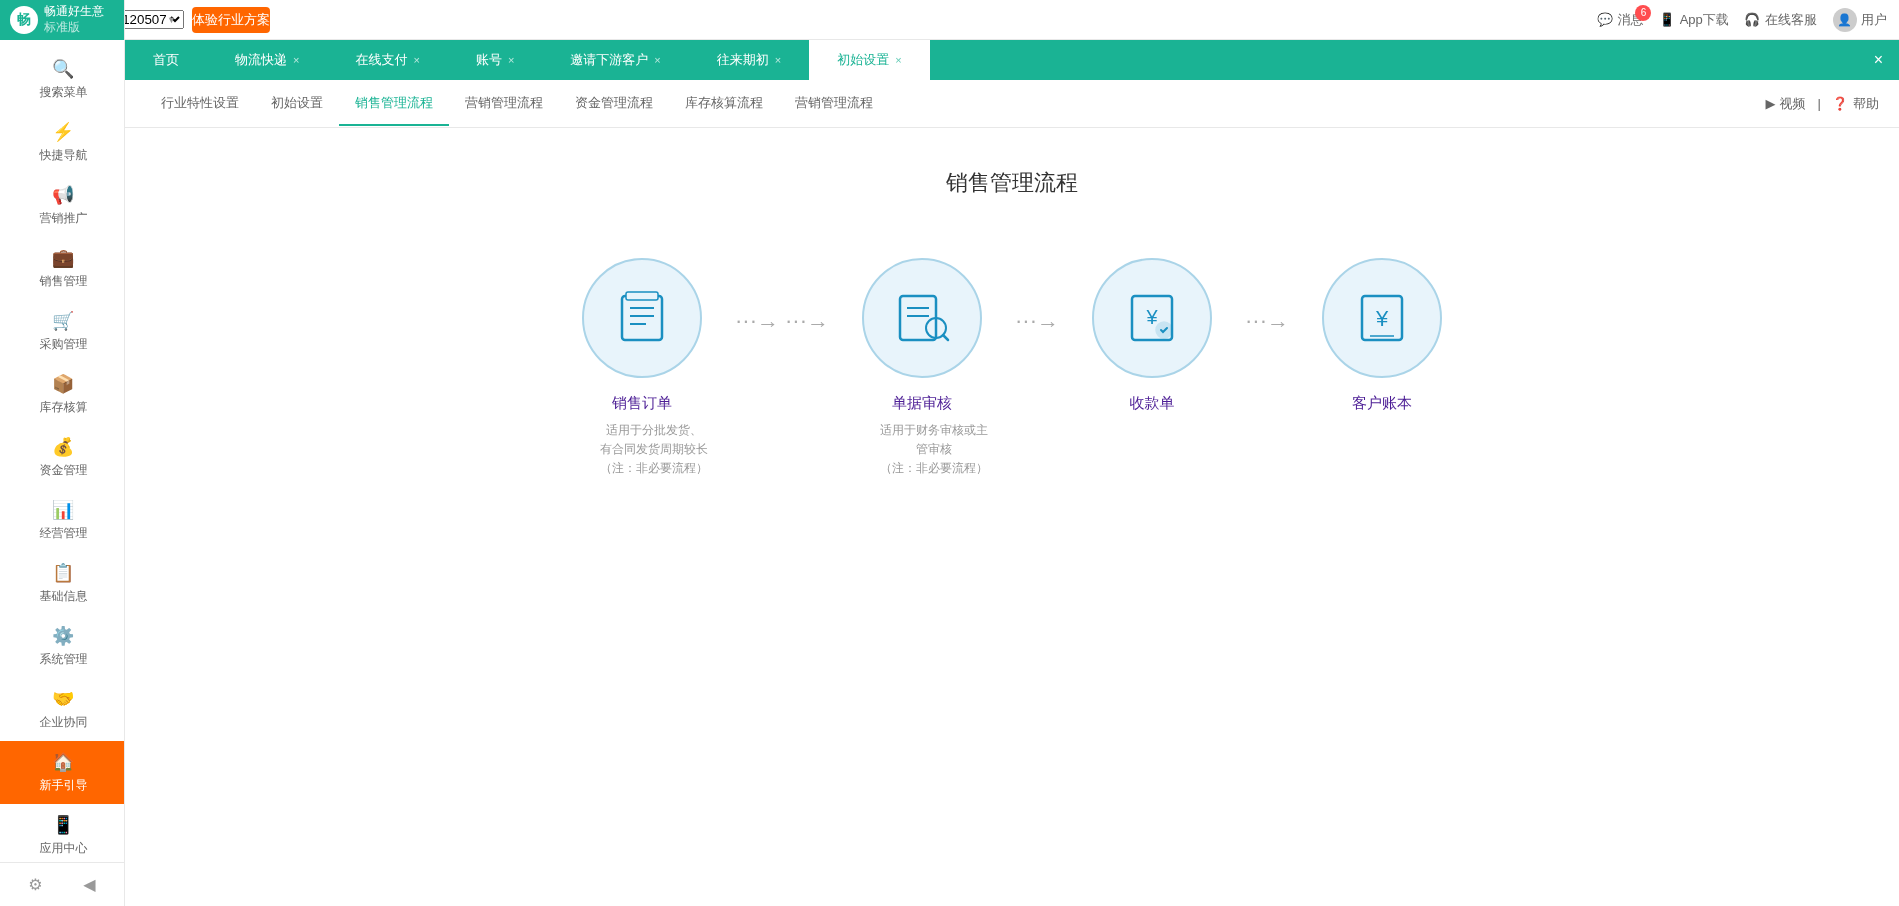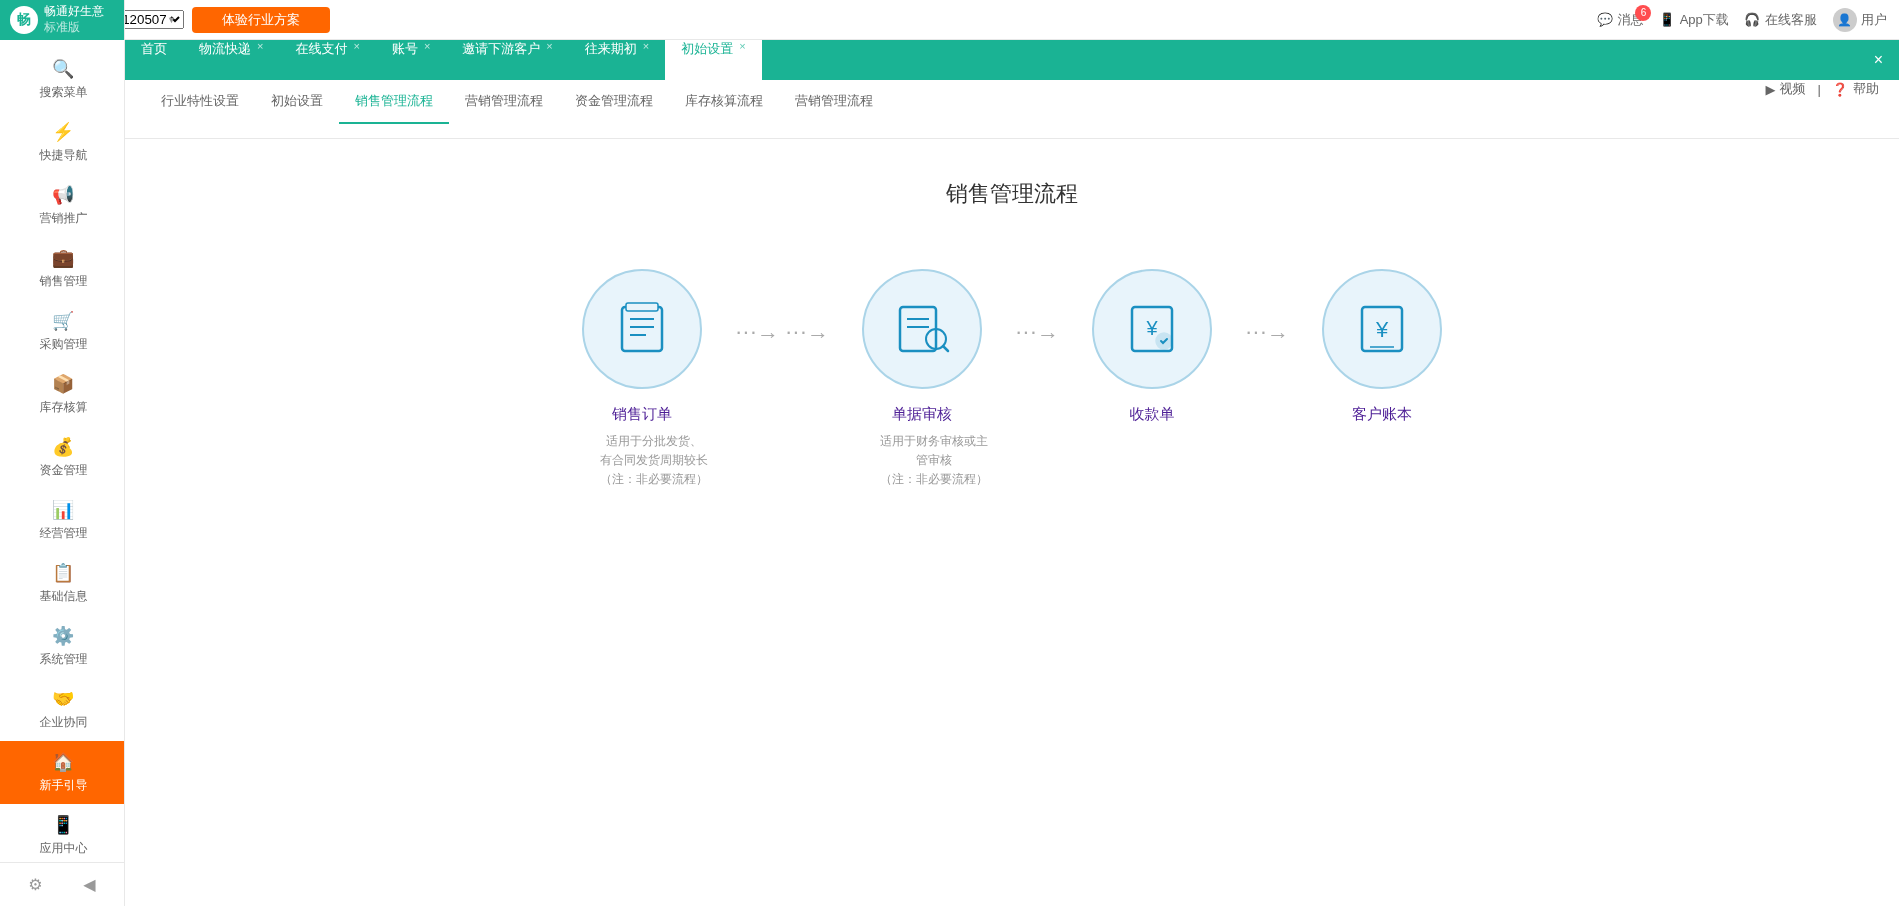--- a/index.html
+++ b/index.html
@@ -34,21 +34,21 @@
       color: #999;
       position: absolute;
       right: 8px;
       pointer-events: none;
     }
     .btn-experience {
       background: #ff6600;
       color: #fff;
       border: none;
       border-radius: 4px;
-      padding: 4px 30px;
+      padding: 4px 0;
       cursor: pointer;
       font-size: 13px;
     }
     .top-header-right {
       display: flex;
       align-items: center;
       gap: 16px;
       font-size: 13px;
       color: #666;
     }
@@ -93,21 +93,22 @@
       padding: 0 0 0 0;
       position: fixed;
       top: 40px;
       left: 125px;
       right: 0;
       z-index: 99;
     }
     .nav-tab {
       height: 40px;
       display: flex;
-      padding: 0 16px;
+      align-items: center;
+      padding: 0 28px;
       color: #fff;
       cursor: pointer;
       font-size: 13px;
       position: relative;
       white-space: nowrap;
     }
     .nav-tab.active { background: #fff; color: #1ab394; }
     .nav-tab .close-x {
       margin-left: 6px;
       font-size: 11px;
@@ -196,24 +197,24 @@
       left: 125px;
       right: 0;
       bottom: 0;
       background: #fff;
       overflow-y: auto;
     }
 
     
     .sub-tabs {
       display: flex;
-      align-items: flex-start;
+      align-items: center;
       padding: 0 20px;
       border-bottom: 1px solid #e8e8e8;
-      height: 59px;
+      height: 48px;
       background: #fff;
       justify-content: space-between;
       gap: 8px;
     }
     .sub-tabs-left { display: flex; align-items: center; gap: 0; }
     .sub-tab {
       padding: 0 16px;
       height: 44px;
       display: flex;
       align-items: center;

